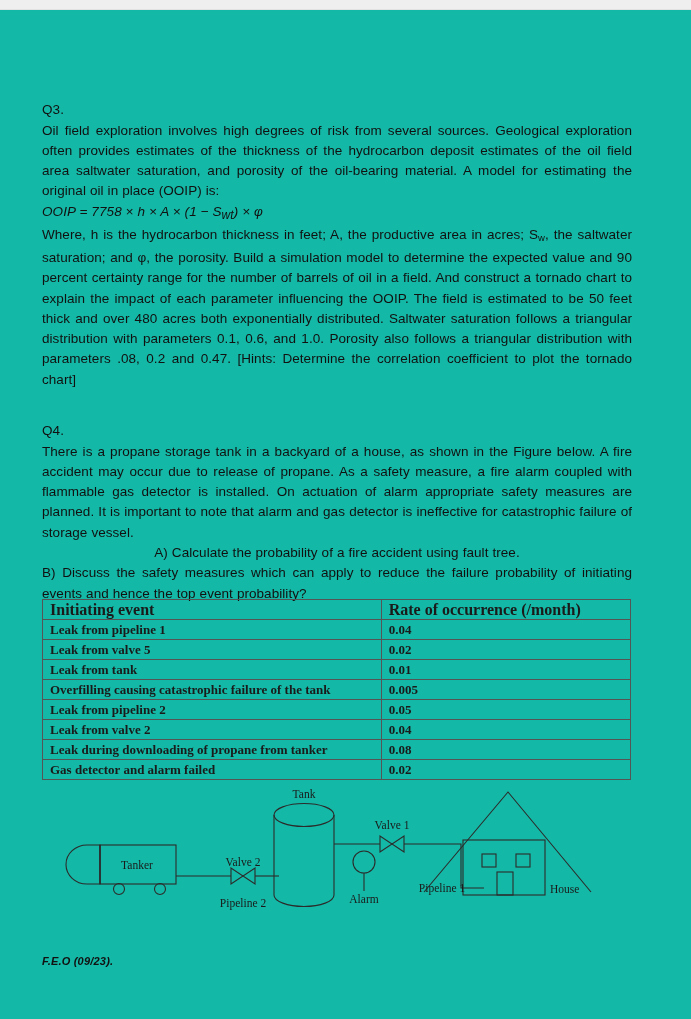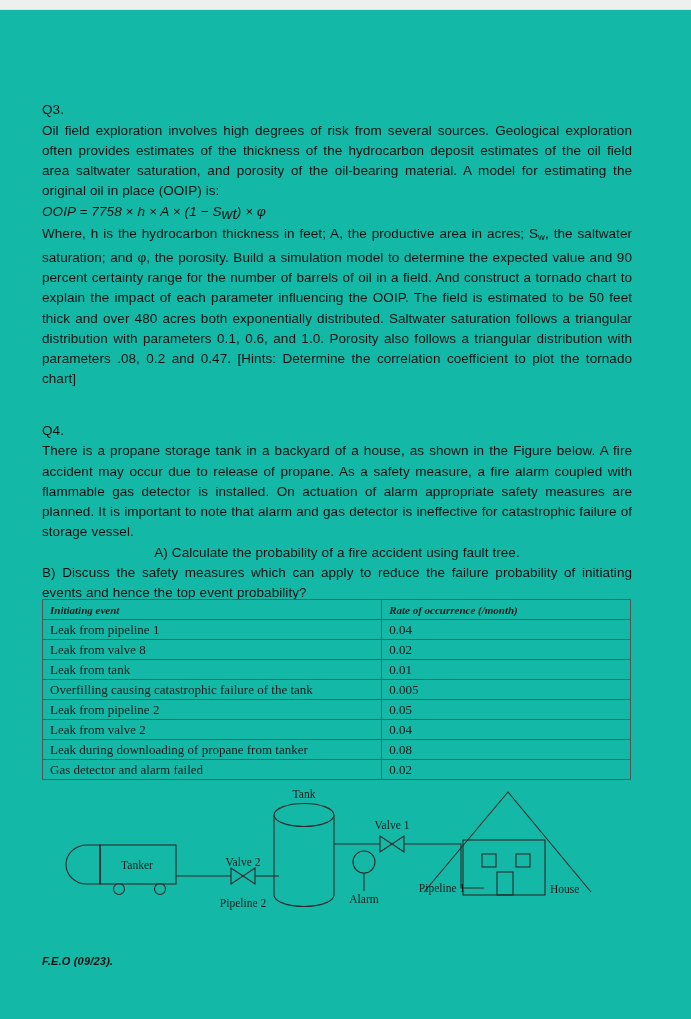--- a/index.html
+++ b/index.html
@@ -63,21 +63,21 @@
   }
 
   .formula {
     font-size: 13.5px;
     line-height: 20.3px;
     font-style: italic;
     margin: 0;
     letter-spacing: 0.1px;
   }
   .formula .sub {
-    font-size: 15px;
+    font-size: 12px;
     vertical-align: -0.22em;
   }
   .bold-inline { font-weight: normal; }
 
   .sub-small { font-size: 9.5px; vertical-align: -0.22em; }
 
   .gap-q4 { height: 31px; }
 
   
   .table-wrap {
@@ -93,26 +93,25 @@
     font-size: 13px;
     color: #1a1a1a;
   }
   table.rates th, table.rates td {
     border: 1px solid #555555;
     padding: 1px 0 1px 7px;
     text-align: left;
     height: 17px;
     line-height: 16px;
     vertical-align: middle;
-    font-weight: normal;
+    font-weight: bold;
   }
   table.rates th {
     font-weight: bold;
-    font-style: italic;
-    font-size: 11px;
+    font-size: 16px;
   }
   table.rates .col-event { width: 341px; }
   table.rates .col-rate  { width: 248px; }
 
   
   .diagram {
     position: absolute;
     left: 42px;
     top: 782px;
     width: 600px;
@@ -167,21 +166,21 @@
           <th class="col-event">Initiating event</th>
           <th class="col-rate">Rate of occurrence (/month)</th>
         </tr>
       </thead>
       <tbody>
         <tr>
           <td>Leak from pipeline 1</td>
           <td>0.04</td>
         </tr>
         <tr>
-          <td>Leak from valve 8</td>
+          <td>Leak from valve 5</td>
           <td>0.02</td>
         </tr>
         <tr>
           <td>Leak from tank</td>
           <td>0.01</td>
         </tr>
         <tr>
           <td>Overfilling causing catastrophic failure of the tank</td>
           <td>0.005</td>
         </tr>

